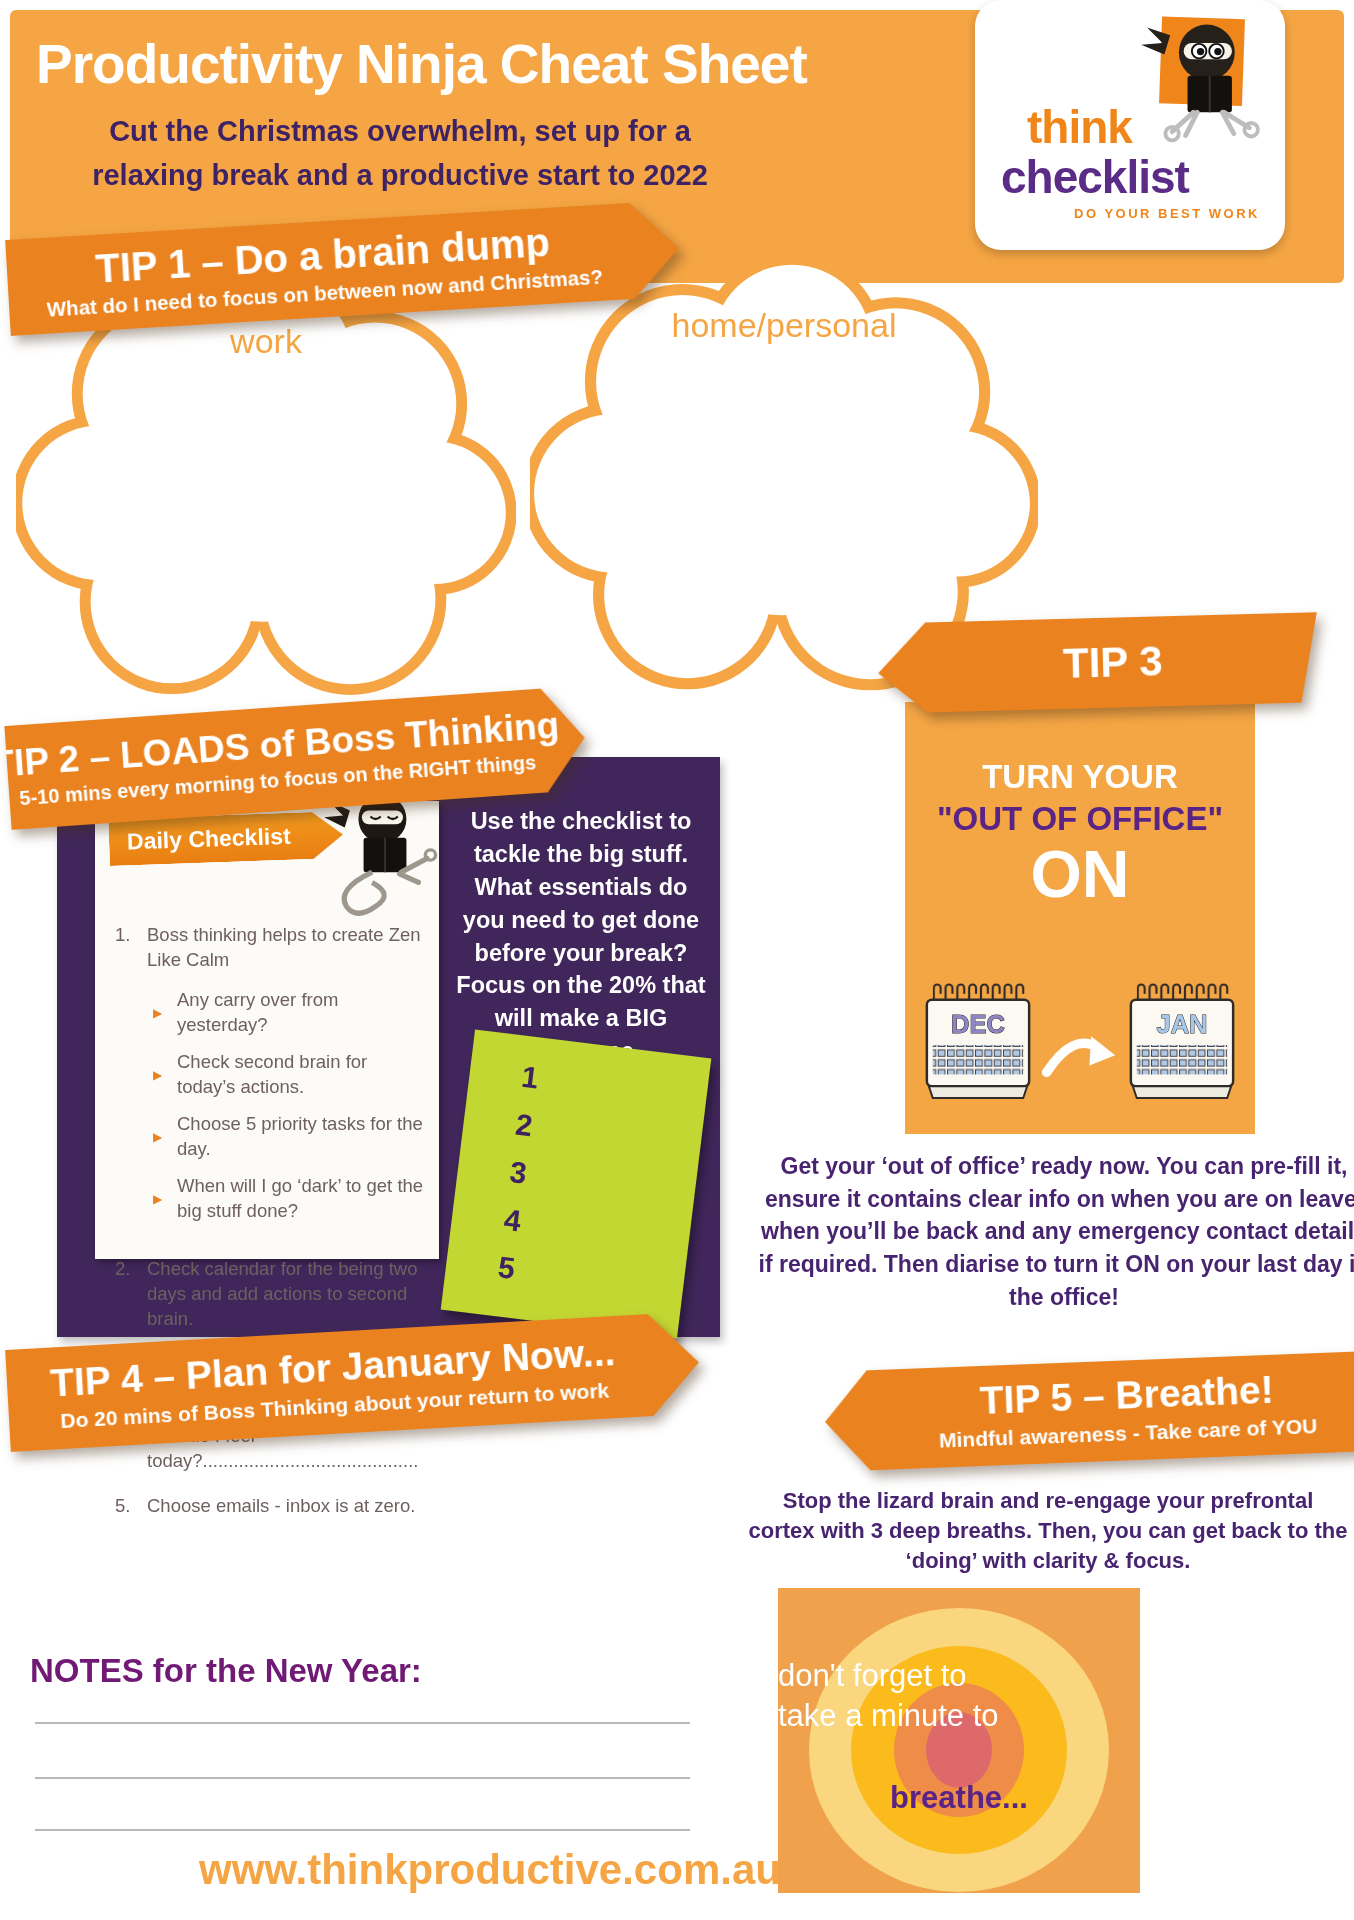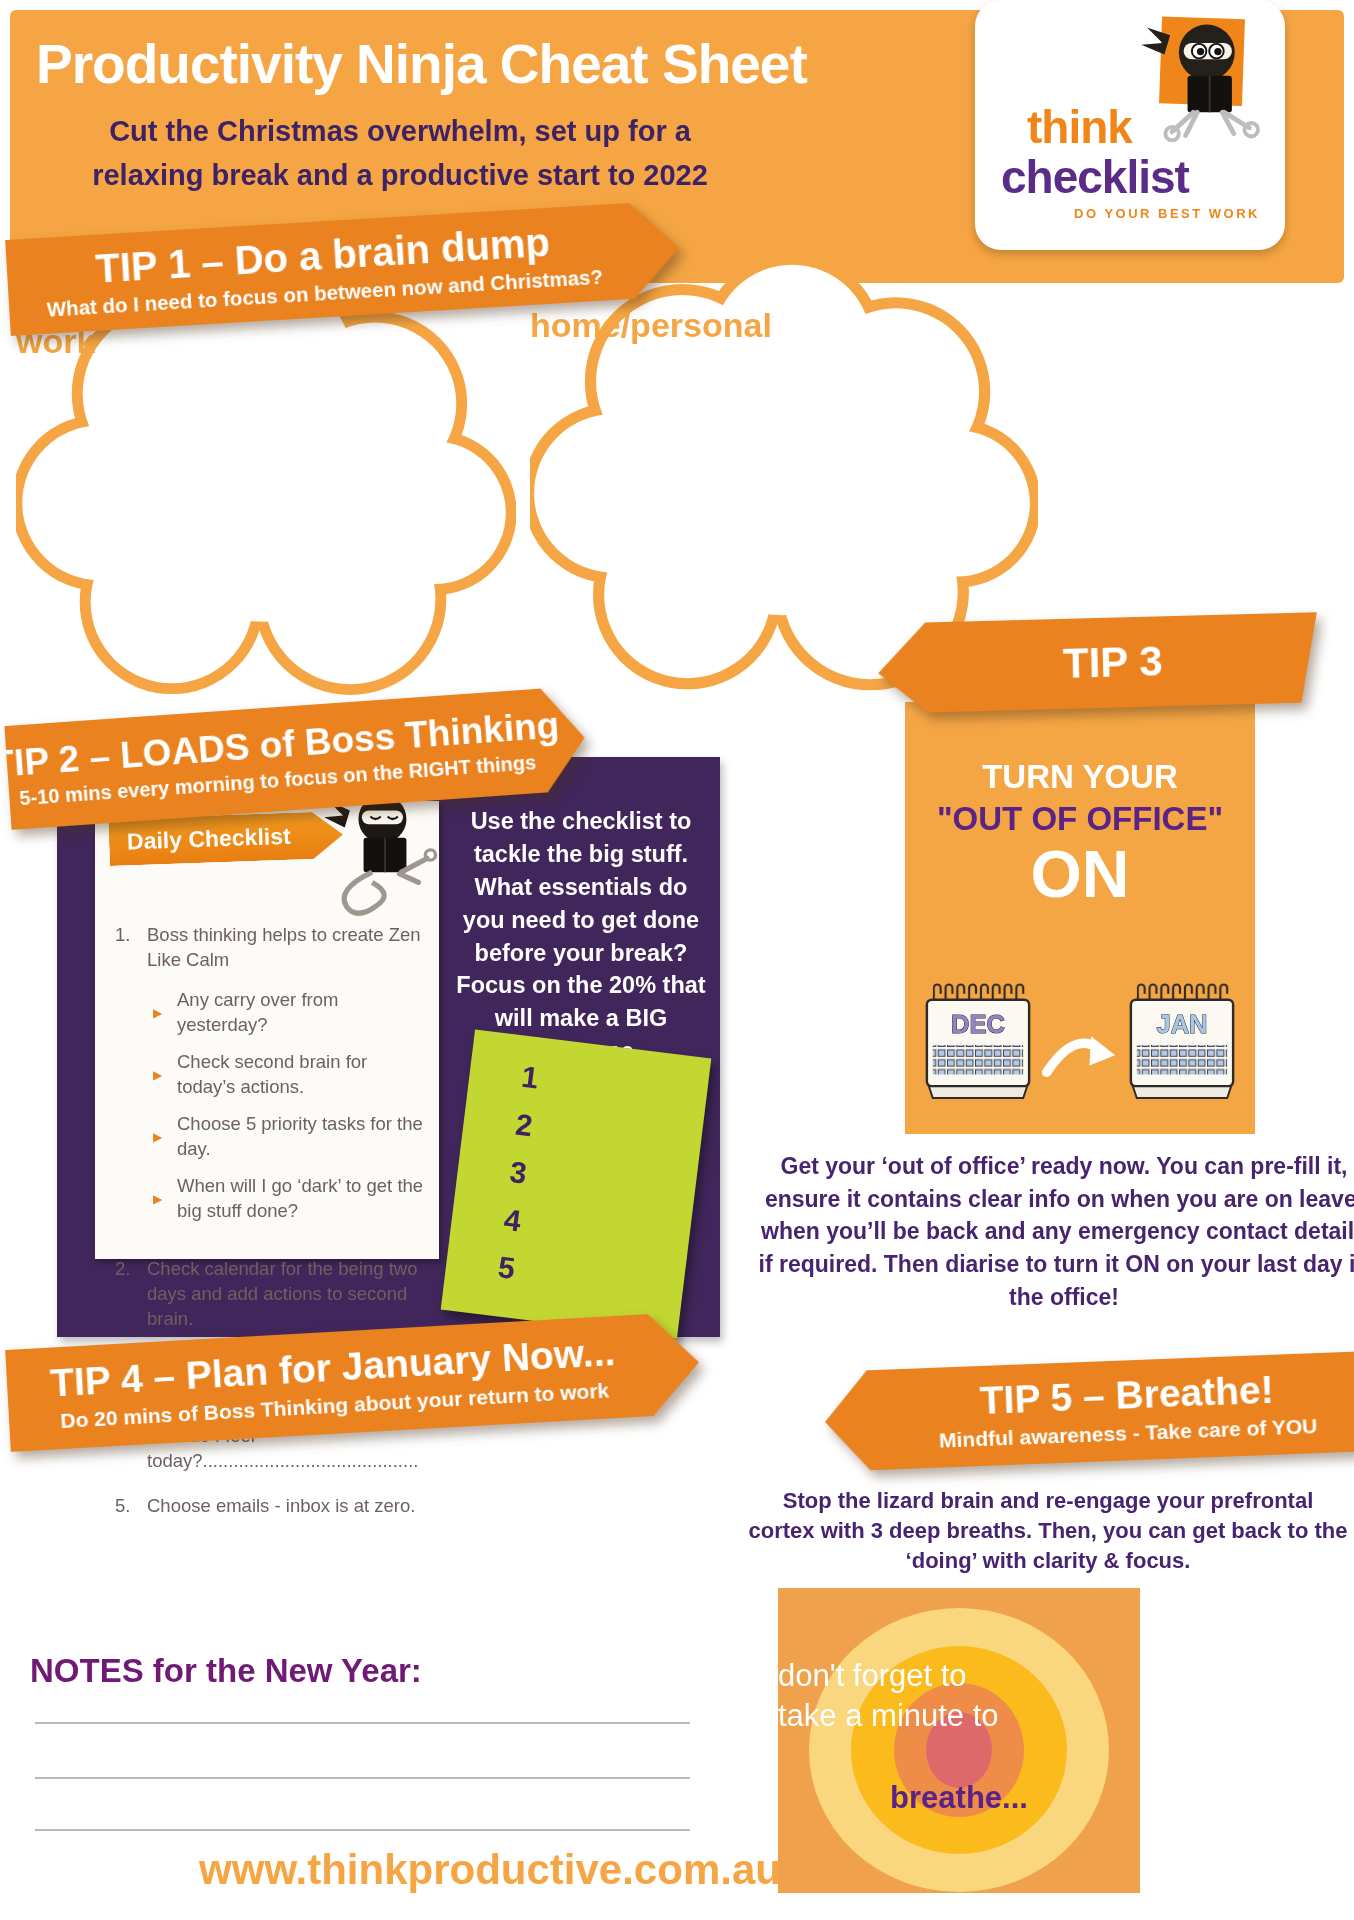--- a/index.html
+++ b/index.html
@@ -28,22 +28,22 @@
   .ban{width:100%;height:100%;background:#E9821F;display:flex;flex-direction:column;
        justify-content:center;color:#fff;}
   .ban-right{clip-path:polygon(0 0,93% 0,100% 50%,93% 100%,0 100%);align-items:center;padding-right:40px;box-sizing:border-box;}
   .ban-left{clip-path:polygon(0 55%,11% 0,100% 0,96% 100%,11% 100%);align-items:center;padding-left:60px;box-sizing:border-box;}
   .ban-title{font-weight:bold;line-height:1.05;white-space:nowrap;}
   .ban-sub{font-weight:bold;white-space:nowrap;margin-top:5px;}
 
   
   .cloud{z-index:2;}
   .cloud svg{width:100%;height:100%;}
-  .cloud-label{position:absolute;width:100%;text-align:left;color:#F5A543;
-               font-weight:bold;font-size:34px;}
+  .cloud-label{position:absolute;width:100%;text-align:center;color:#F5A543;
+               font-weight:normal;font-size:34px;}
 
   
   .panel{left:57px;top:757px;width:663px;height:580px;background:#40265A;z-index:2;
          box-shadow:3px 5px 8px rgba(0,0,0,.25);}
   .card{position:absolute;left:38px;top:44px;width:344px;height:458px;background:#FCFBF7;
         box-shadow:2px 3px 6px rgba(0,0,0,.35);}
   .ribbon{position:absolute;left:14px;top:14px;width:234px;height:47px;transform:rotate(-2deg);
           background:linear-gradient(180deg,#F39A1E,#E87E12);
           clip-path:polygon(0 0,87% 0,100% 50%,87% 100%,0 100%);
           color:#fff;font-weight:bold;font-size:23px;display:flex;align-items:center;padding-left:18px;box-sizing:border-box;}

